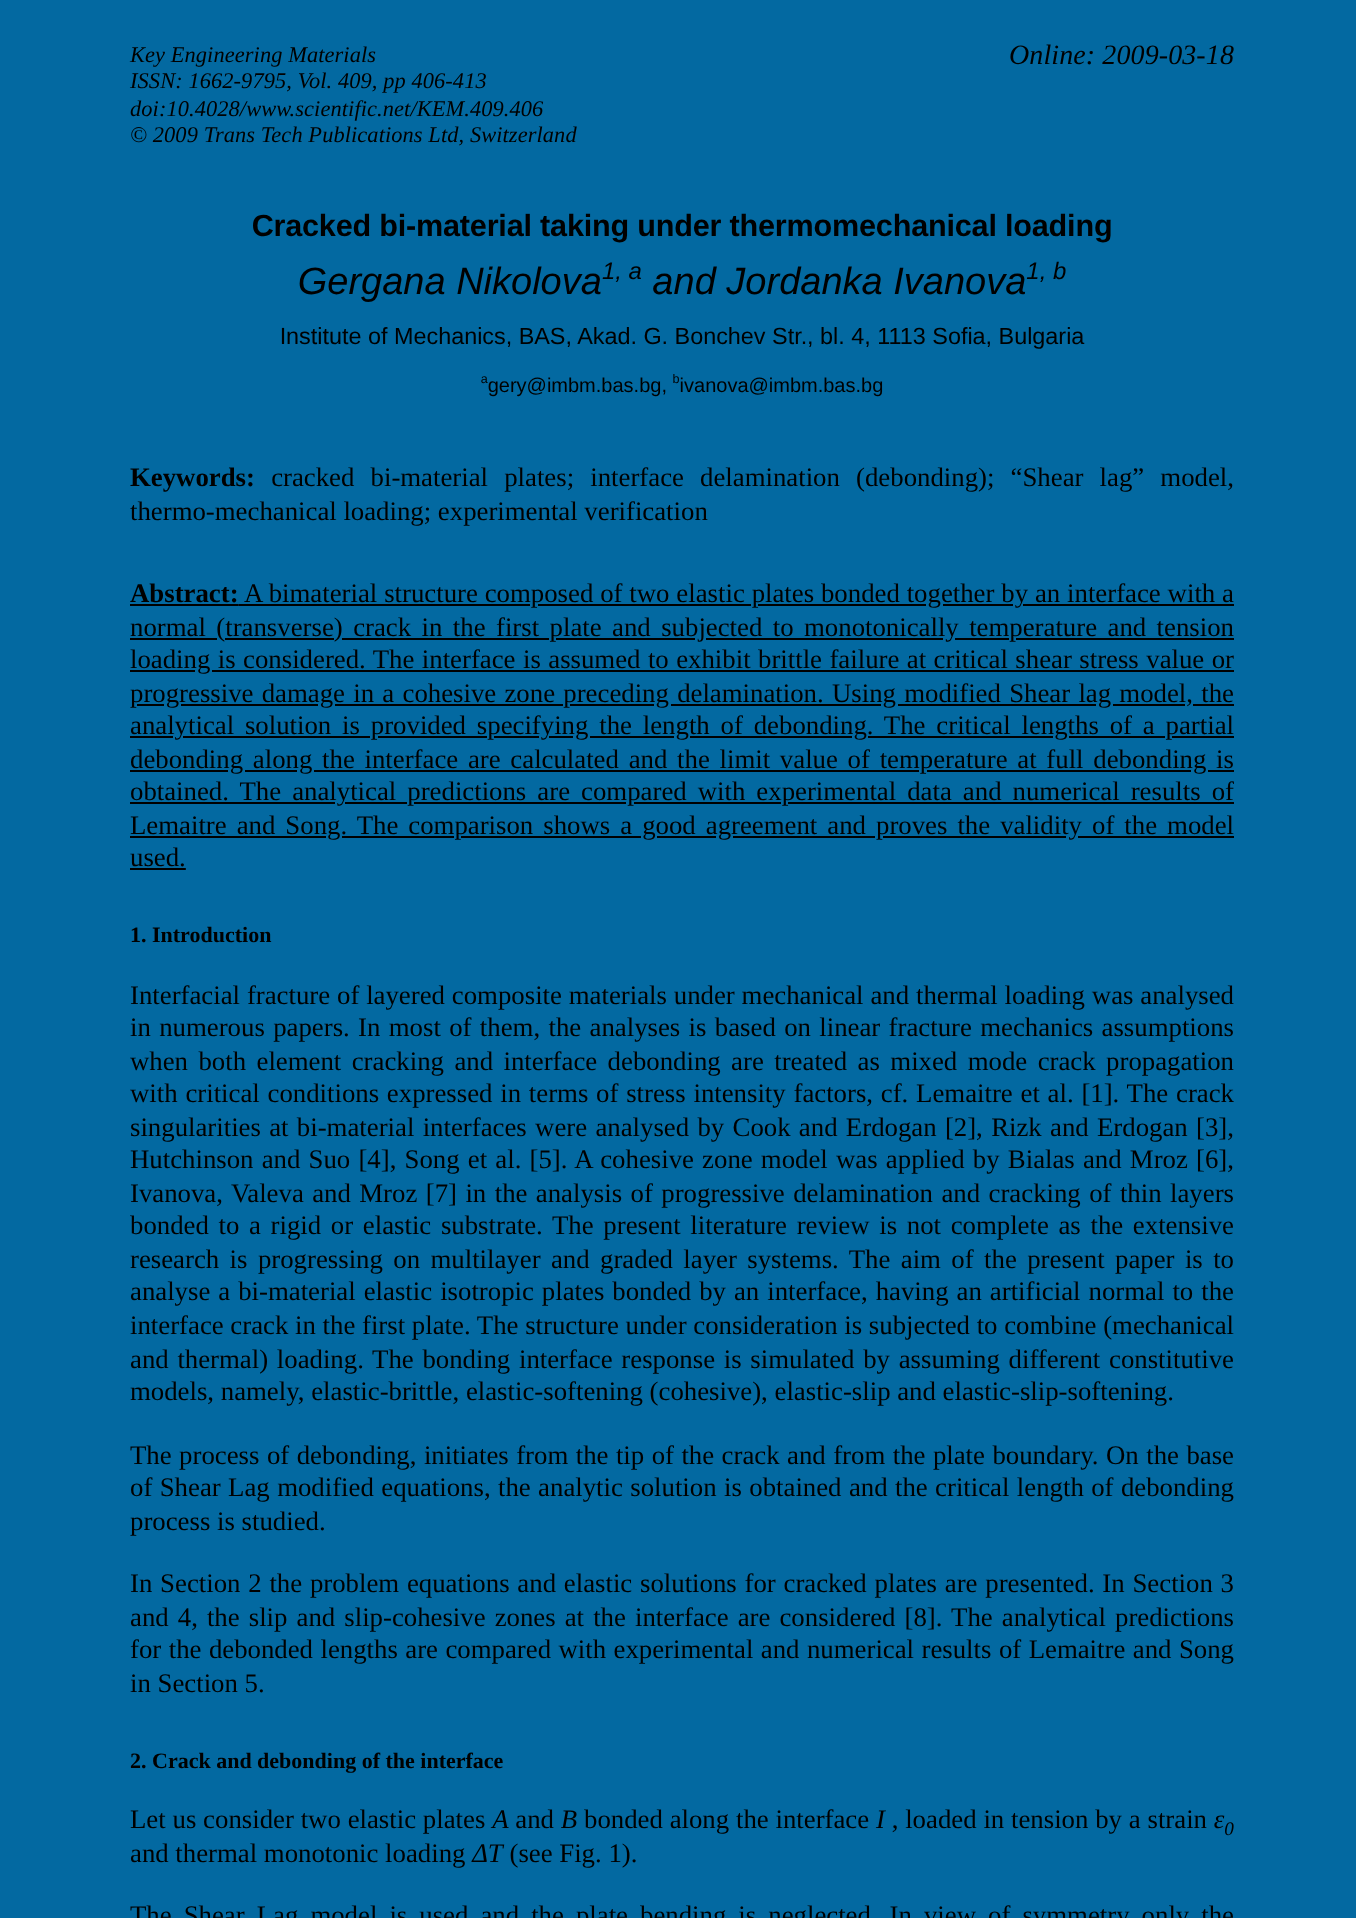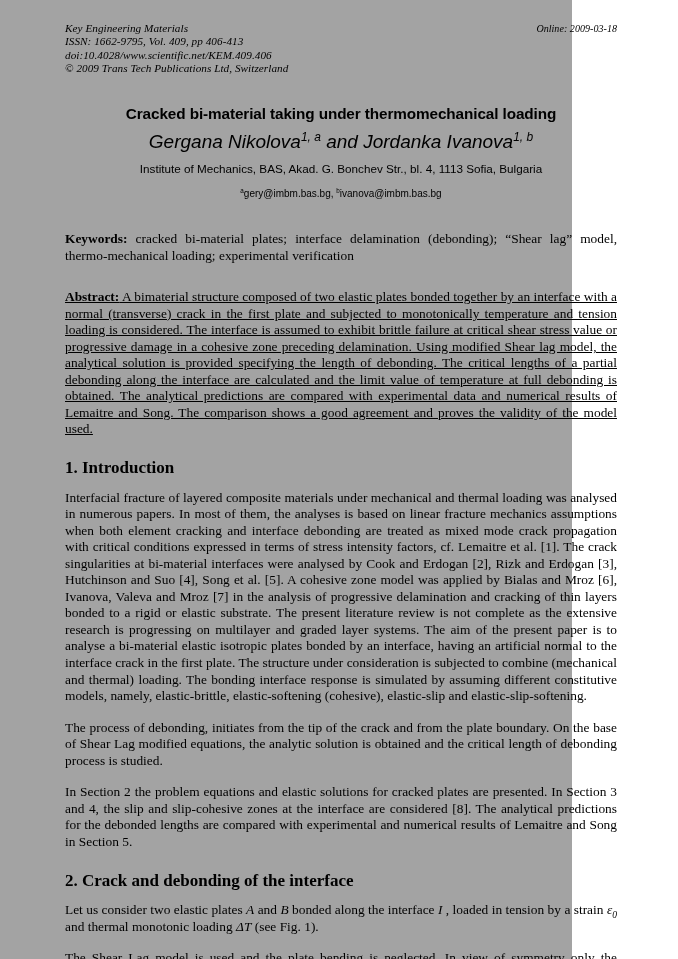--- a/index.html
+++ b/index.html
@@ -11,23 +11,23 @@
     width: 678px;
     height: 959px;
     position: relative;
     overflow: hidden;
     font-family: "Liberation Serif", serif;
     color: #000000;
   }
   .page {
     position: absolute;
     left: 0; top: 0;
-    width: 572px;
+    width: 678px;
     height: 959px;
-    background: #a3a3a3;
+    background: #0369a1;
   }
   .content {
     position: absolute;
     left: 65px;
     top: 22px;
     width: 552px;
   }
 
   
   .masthead {
@@ -41,21 +41,21 @@
   }
   .masthead .line {
     display: block;
     white-space: nowrap;
   }
   .masthead .online {
     position: absolute;
     right: 0;
     top: 0;
     font-style: italic;
-    font-size: 10px;
+    font-size: 14px;
     white-space: nowrap;
   }
 
   
   .title-block {
     margin-top: 24px;
     text-align: center;
     font-family: "Liberation Sans", sans-serif;
   }
   .paper-title {
@@ -108,21 +108,21 @@
     margin-top: 0;
   }
   .para + .para {
     margin-top: 15px;
   }
   .gap {
     margin-top: 16px;
   }
   .section-heading {
     font-family: "Liberation Serif", serif;
-    font-size: 17px;
+    font-size: 11px;
     font-weight: bold;
     line-height: 16.55px;
     margin-top: 22px;
     text-align: left;
   }
   .section-heading + .para {
     margin-top: 13px;
   }
   b.lead {
     font-weight: bold;

